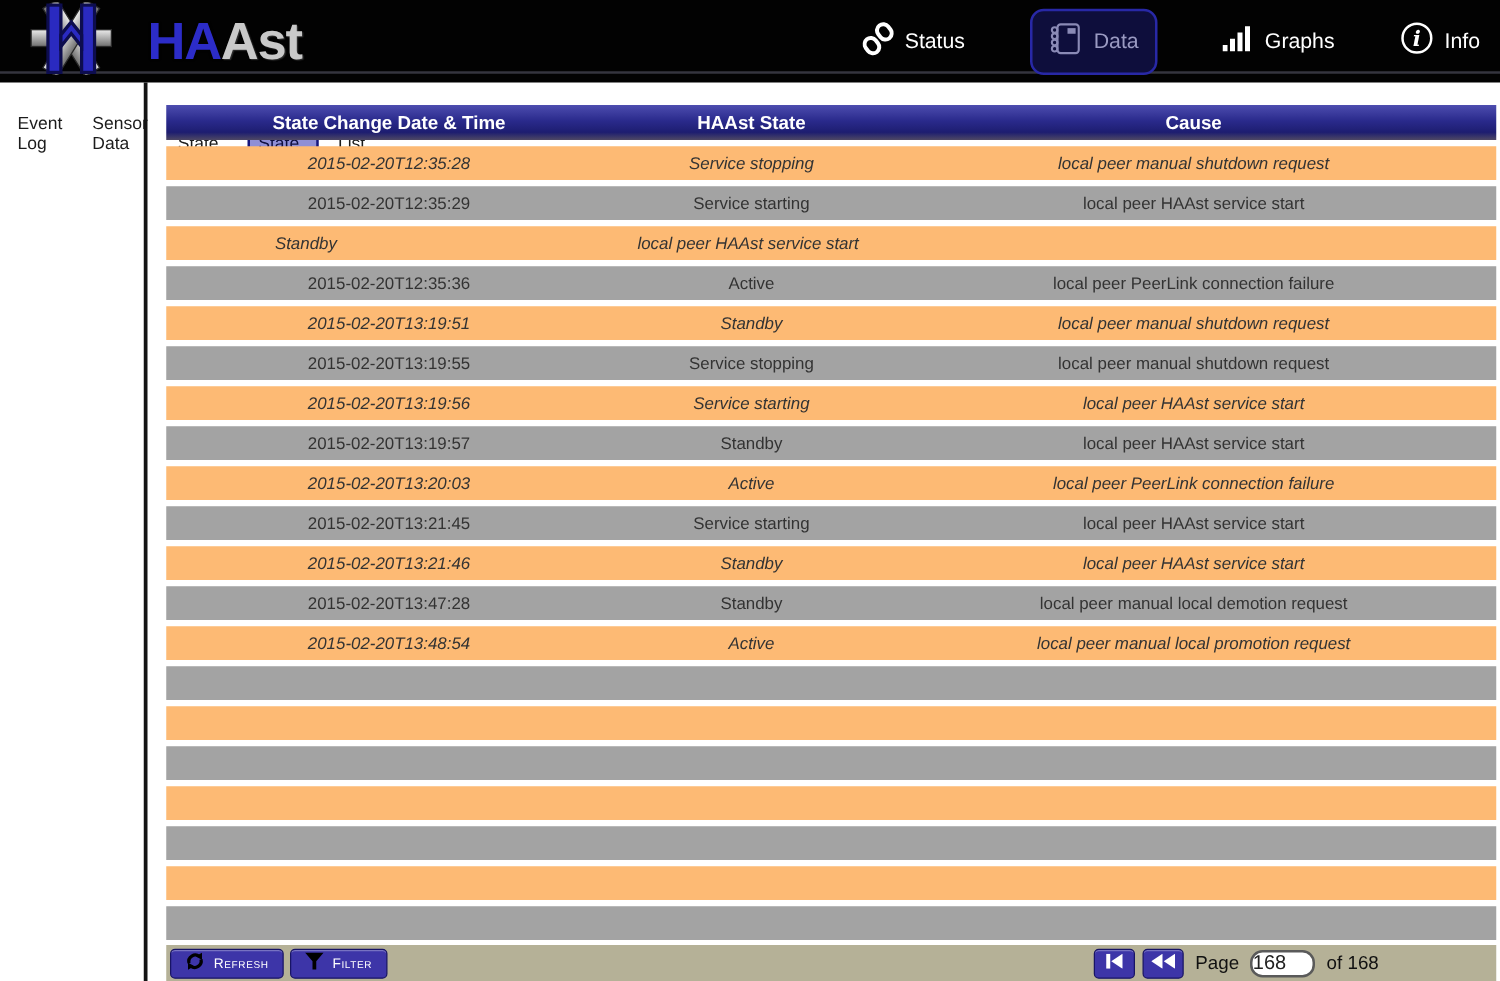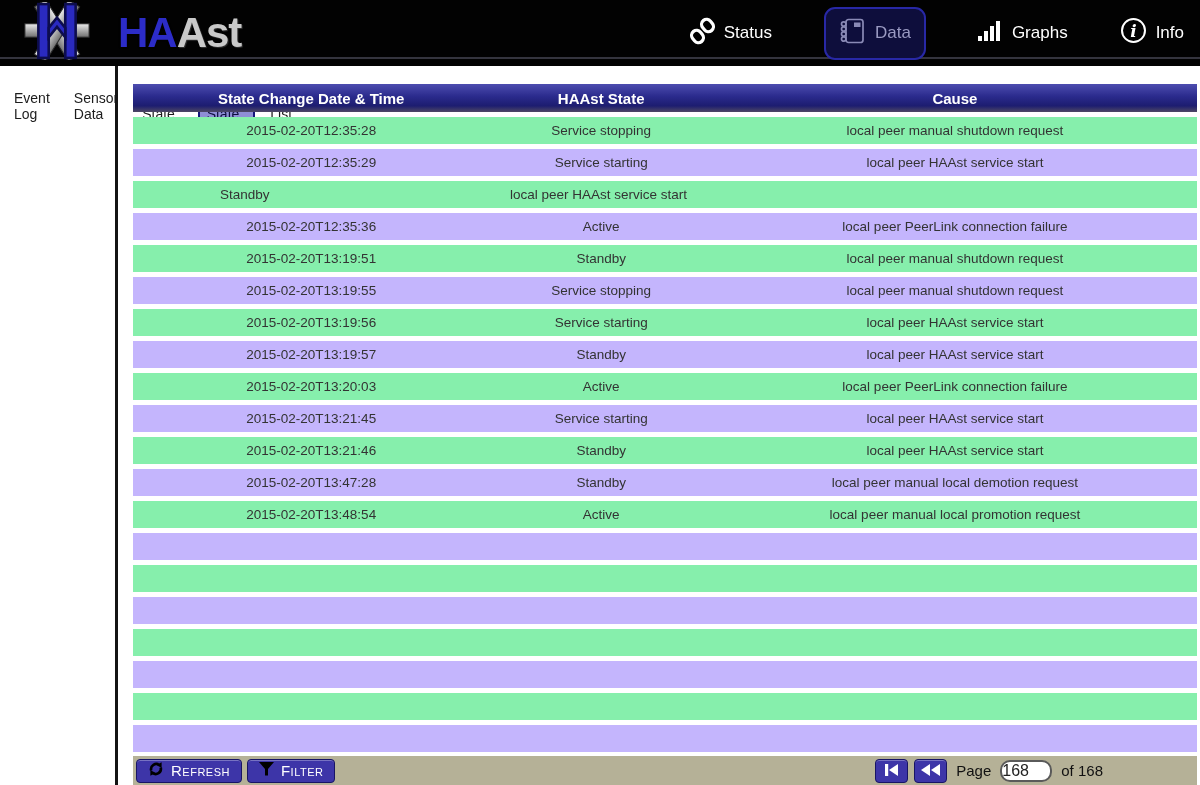--- a/index.html
+++ b/index.html
@@ -36,30 +36,30 @@
   
   .main { position:absolute; left:133px; top:66px; width:1064px; }
   .thead { display:flex; align-items:center; height:28px; margin-top:18px;
            background:linear-gradient(180deg,#4d4daf 0%, #2a2a8c 45%, #1d1d70 78%, #4e4864 100%);
            color:#ffffff; font-weight:bold; font-size:15px; }
   .c1 { width:33.5%; text-align:center; }
   .c2 { width:21%;  text-align:center; }
   .c3 { width:45.5%; text-align:center; }
   .trow { display:flex; align-items:center; height:27px; margin-top:5px;
           font-size:13.5px; color:#333333; }
-  .trow.gray { background:#86efac; }
-  .trow.blue { background:#c4b5fd; }
+  .trow.gray { background:#fdba74;font-style:italic; }
+  .trow.blue { background:#a3a3a3; }
 
   
   .footer { display:flex; align-items:center; height:29px; margin-top:4px;
             background:#b5b197; padding:0 3px; }
   .btn { display:flex; align-items:center; gap:7px; height:24px; padding:0 11px;
          background:#3d35a8; border:1px solid #181465; border-radius:4px;
          box-shadow:inset 0 1px 0 rgba(255,255,255,.3); color:#ffffff;
-         font-variant:small-caps; font-size:15px; letter-spacing:.5px;
+         font-variant:small-caps; font-size:11px; letter-spacing:.5px;
          margin-right:5px; cursor:pointer; }
   .pager { margin-left:auto; display:flex; align-items:center; gap:6px;
            padding-right:88px; }
   .pbtn { width:33px; height:24px; background:#3d35a8; border:1px solid #181465;
           border-radius:4px; display:flex; align-items:center; justify-content:center;
           box-shadow:inset 0 1px 0 rgba(255,255,255,.3); cursor:pointer; }
   .pager-label { font-size:15px; color:#111111; margin:0 3px; }
   .page-input { width:52px; height:22px; border:2px solid #5a5a5a; border-radius:10px;
                 text-align:left; font-size:16px; color:#222222; background:#ffffff;
                 font-family:"Liberation Sans", sans-serif; outline:none; }

